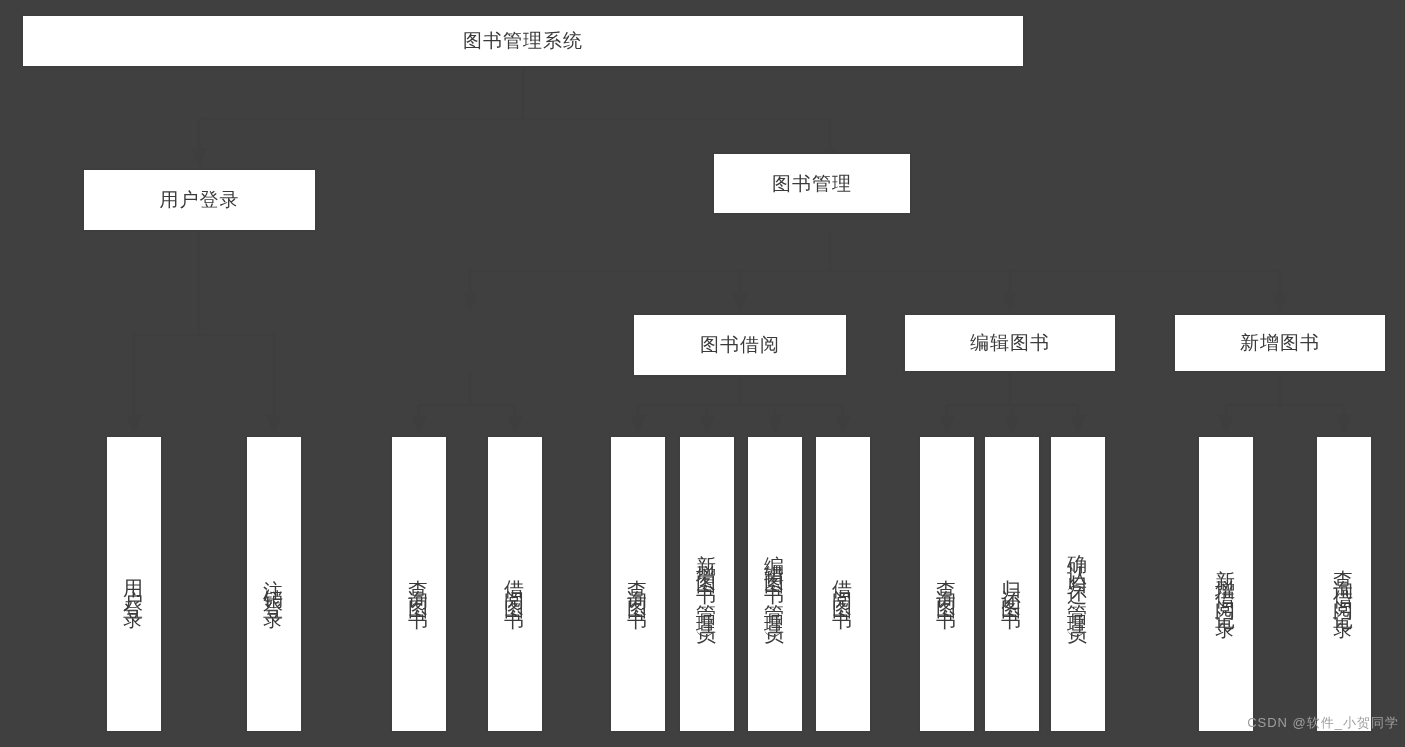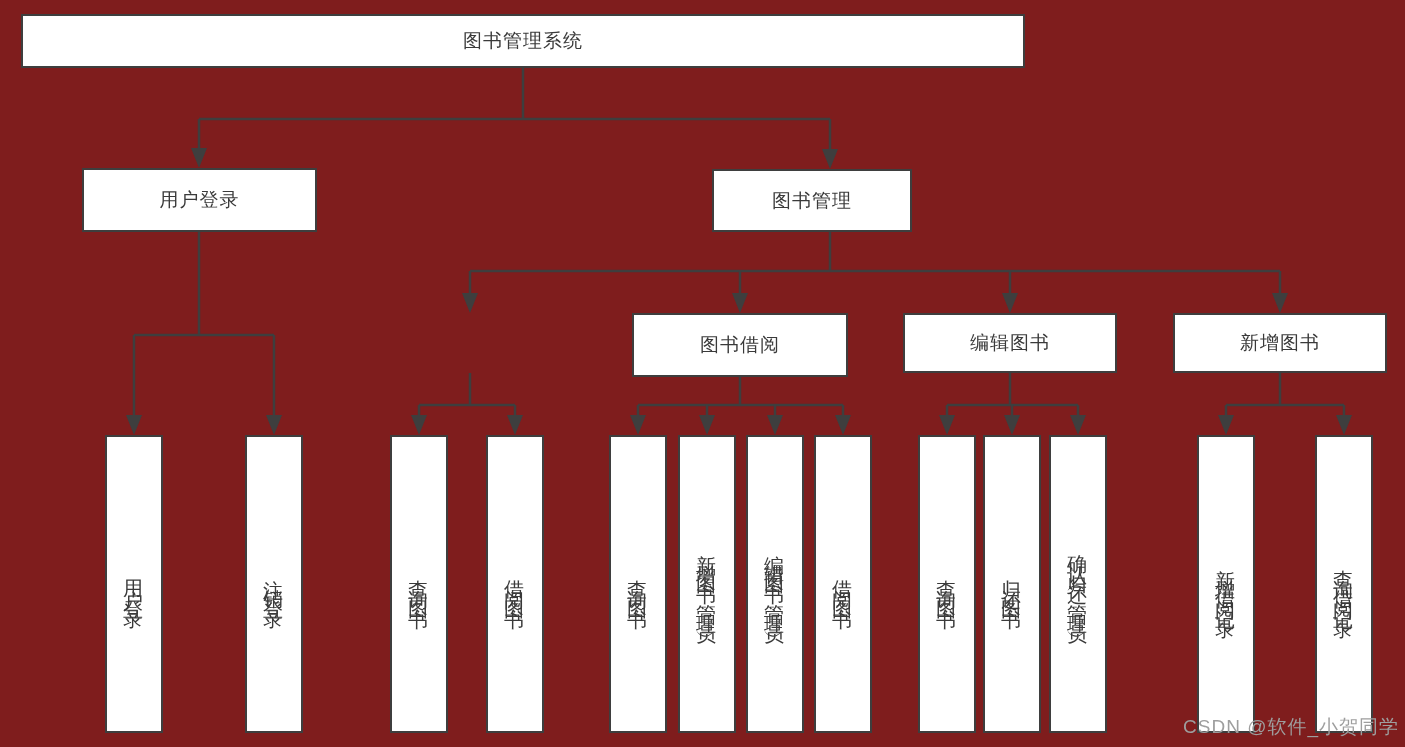--- a/index.html
+++ b/index.html
@@ -1,19 +1,19 @@
 <!DOCTYPE html>
 <html><head>
 <meta charset="utf-8">
 <style>
   html,body{margin:0;padding:0;background:#ffffff;}
   .canvas{
     position:relative;
     width:1405px;height:747px;
-    background:#7f1d1d;
+    background:#404040;
     font-family:"Liberation Sans","DejaVu Sans",sans-serif;
     overflow:hidden;
   }
   .wires{position:absolute;left:0;top:0;}
   .wires line{stroke:#3e3e3e;stroke-width:2.5;}
   .wires polygon{fill:#3e3e3e;stroke:none;}
   .node{
     position:absolute;
     box-sizing:border-box;
     border:2px solid #3e3e3e;
@@ -25,21 +25,21 @@
   .vbox{
     font-size:20px;
     writing-mode:vertical-rl;
     text-orientation:mixed;
     letter-spacing:10px;
   }
   .vbox span{display:block;}
   .watermark{
     position:absolute;
     top:714px;right:6px;
-    font-size:19px;
+    font-size:13px;
     color:#9e9e9e;
     letter-spacing:1px;
     z-index:5;
   }
 </style>
 </head>
 <body>
 
 <div class="canvas">
 
@@ -115,21 +115,21 @@
       <line x1="1226" y1="405" x2="1226" y2="419"></line>
       <polygon points="1218,415 1234,415 1226,435"></polygon>
       <line x1="1344" y1="405" x2="1344" y2="419"></line>
       <polygon points="1336,415 1352,415 1344,435"></polygon>
     </g>
   </svg>
 
   <div class="node hbox" style="left:21px;top:14px;width:1004px;height:54px">图书管理系统</div>
 
   <div class="node hbox" style="left:82px;top:168px;width:235px;height:64px">用户登录</div>
-  <div class="node hbox" style="left:712px;top:169px;width:200px;height:63px">图书管理</div>
+  <div class="node hbox" style="left:712px;top:152px;width:200px;height:63px">图书管理</div>
 
   <div class="node hbox" style="left:632px;top:313px;width:216px;height:64px">图书借阅</div>
   <div class="node hbox" style="left:903px;top:313px;width:214px;height:60px">编辑图书</div>
   <div class="node hbox" style="left:1173px;top:313px;width:214px;height:60px">新增图书</div>
 
   <div class="node vbox" style="left:105px;top:435px;width:58px;height:298px">
     <span>用户登录</span>
   </div>
   <div class="node vbox" style="left:245px;top:435px;width:58px;height:298px">
     <span>注销登录</span>

